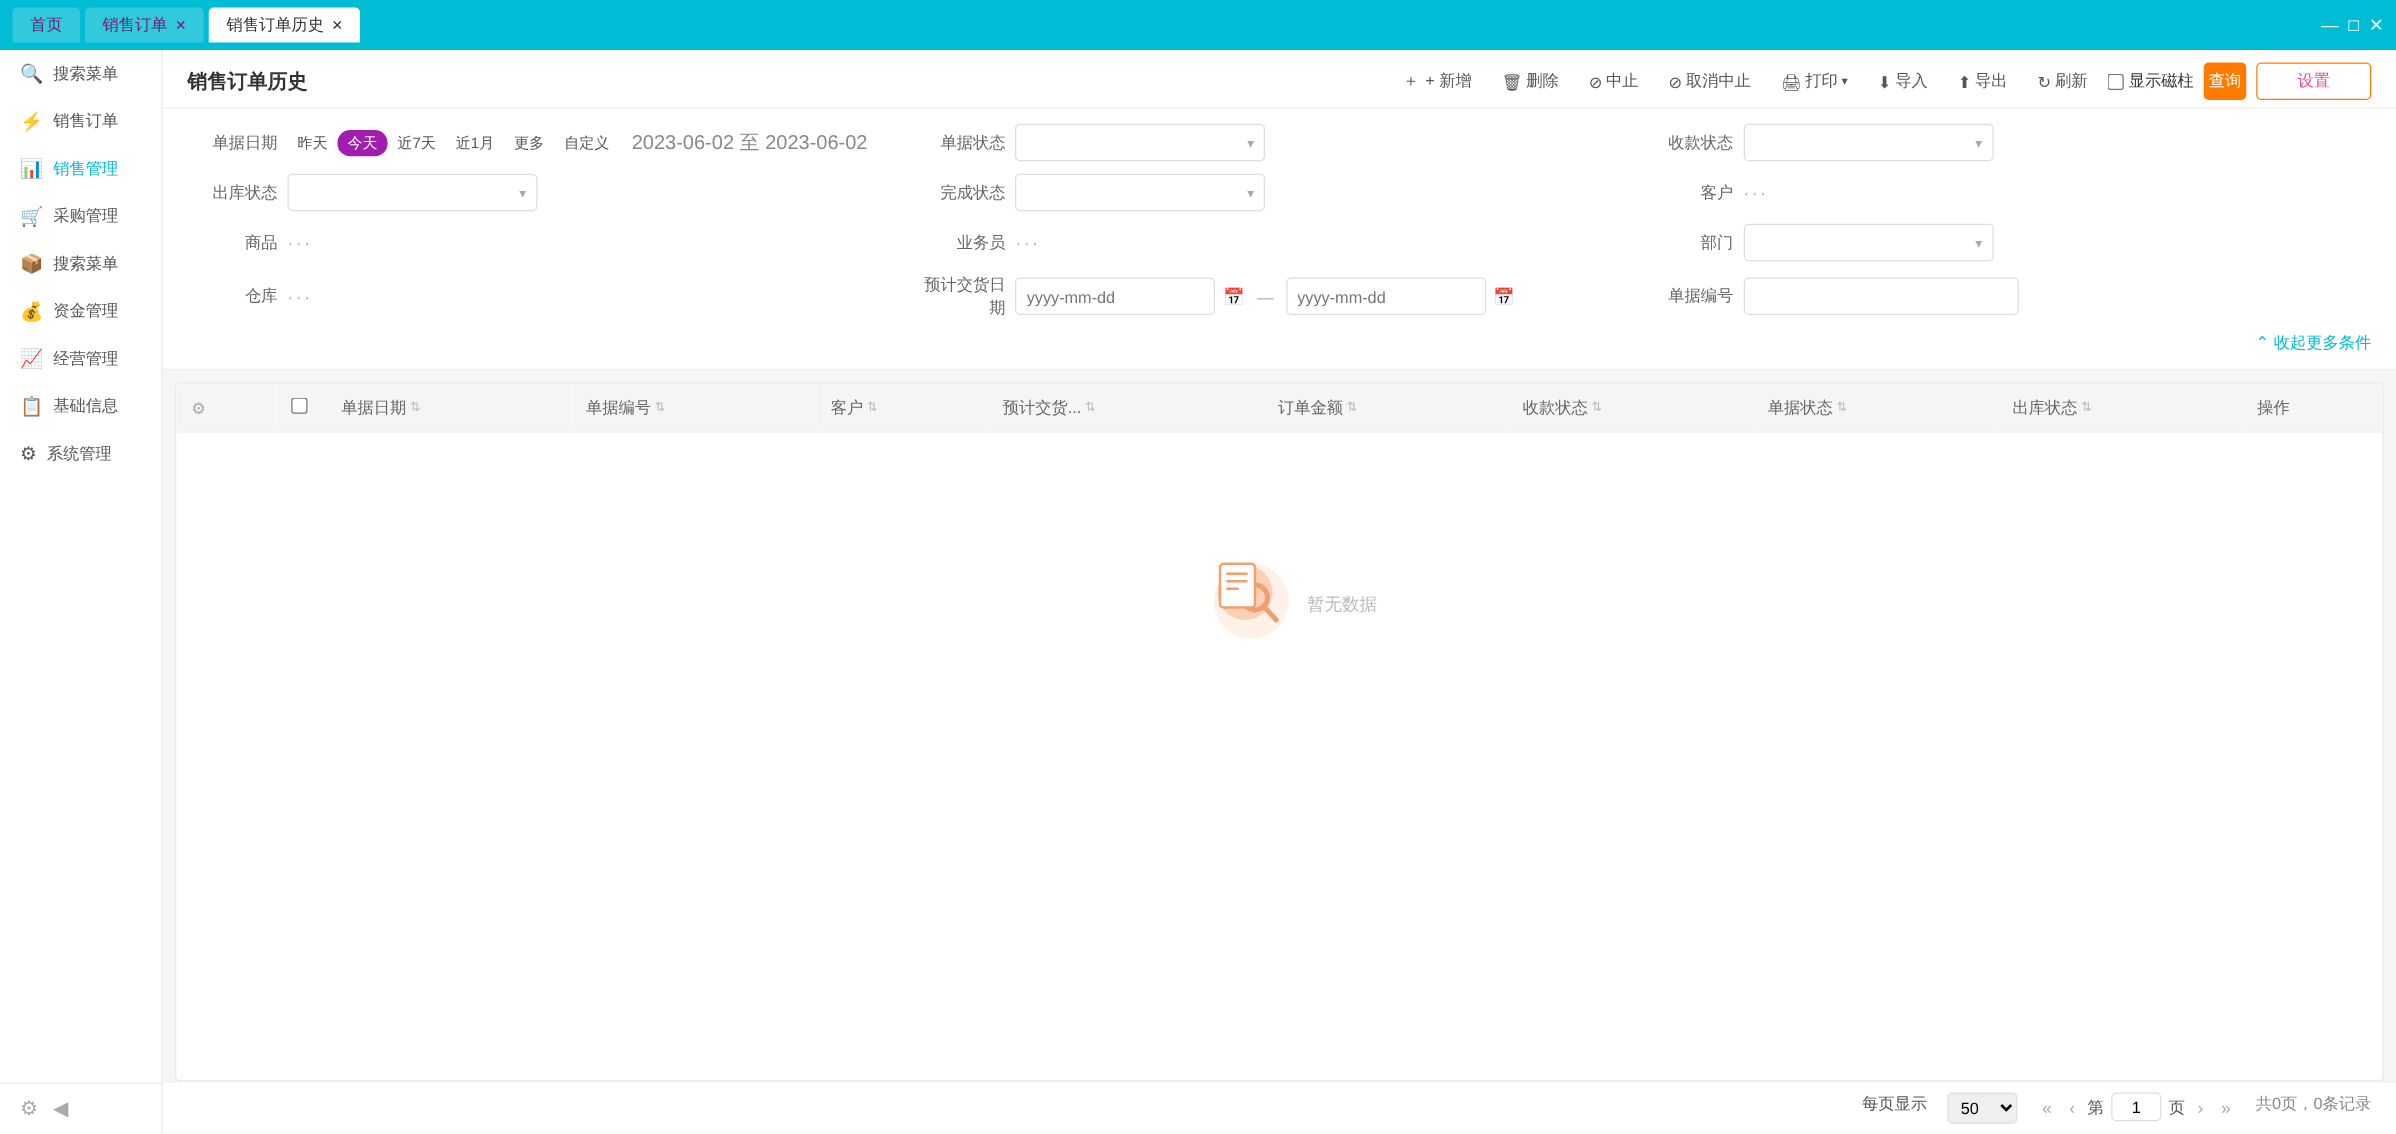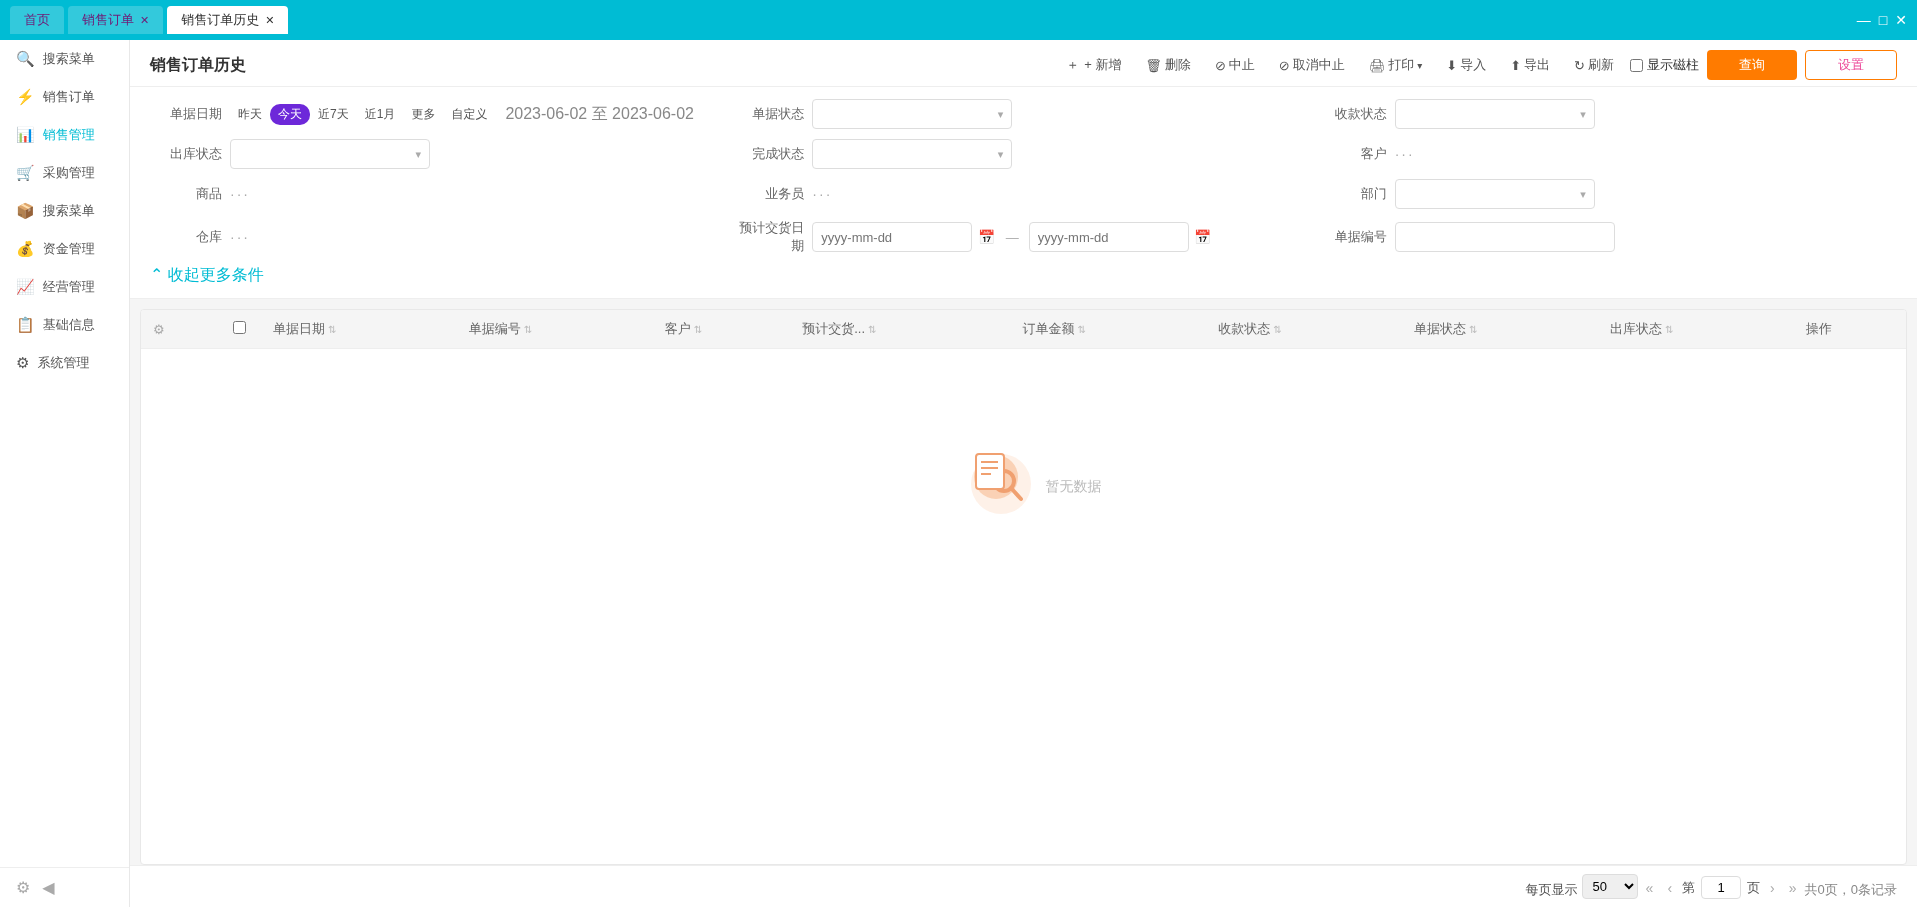--- a/index.html
+++ b/index.html
@@ -25,59 +25,59 @@
     .sidebar-bottom { margin-top: auto; display: flex; align-items: center; padding: 10px 16px; gap: 12px; border-top: 1px solid #eee; }
 
     
     .content { flex: 1; display: flex; flex-direction: column; overflow: hidden; }
 
     
     .page-header { display: flex; align-items: center; justify-content: space-between; padding: 10px 20px 6px 20px; background: #fff; border-bottom: 1px solid #eee; flex-shrink: 0; }
     .page-title { font-size: 16px; font-weight: bold; color: #333; }
     .toolbar { display: flex; align-items: center; gap: 8px; }
     .toolbar-btn { display: flex; align-items: center; gap: 3px; padding: 4px 8px; border: none; background: none; cursor: pointer; color: #555; font-size: 13px; }
-    .btn-query { background: #ff7b00; color: #fff; border: none; border-radius: 4px; padding: 6px 32px; cursor: pointer; font-size: 13px; }
+    .btn-query { background: #ff7b00; color: #fff; border: none; border-radius: 4px; padding: 6px 4px; cursor: pointer; font-size: 13px; }
     .btn-settings { background: #fff; color: #ec4899; border: 1px solid #ff7b00; border-radius: 4px; padding: 5px 32px; cursor: pointer; font-size: 13px; }
     .checkbox-label { display: flex; align-items: center; gap: 4px; font-size: 13px; cursor: pointer; }
 
     
     .filter-area { background: #fff; padding: 12px 20px; border-bottom: 1px solid #eee; flex-shrink: 0; }
     .filter-row { display: flex; align-items: center; margin-bottom: 10px; gap: 0; }
     .filter-label { width: 80px; text-align: right; color: #666; font-size: 13px; padding-right: 8px; flex-shrink: 0; }
     .filter-control { flex: 1; display: flex; align-items: center; gap: 6px; }
     .filter-select { border: 1px solid #ddd; border-radius: 4px; padding: 4px 8px; font-size: 13px; color: #333; background: #fff; min-width: 180px; cursor: pointer; display: flex; align-items: center; justify-content: space-between; height: 30px; }
     .filter-input { border: 1px solid #ddd; border-radius: 4px; padding: 4px 8px; font-size: 13px; color: #999; background: #fff; min-width: 160px; height: 30px; outline: none; }
     .date-quick { display: flex; align-items: center; gap: 0; }
     .date-btn { padding: 2px 8px; border-radius: 3px; border: none; background: none; cursor: pointer; font-size: 12px; color: #555; }
-    .date-btn.active { background: #6d28d9; color: #fff; border-radius: 10px; }
+    .date-btn.active { background: #a21caf; color: #fff; border-radius: 10px; }
     .date-range { font-size: 16px; color: #888; margin-left: 4px; }
     .dots-btn { color: #aaa; cursor: pointer; font-size: 14px; letter-spacing: 2px; }
     .chevron-down { color: #aaa; font-size: 11px; margin-left: 4px; }
-    .collapse-row { text-align: left; color: #00bcd4; font-size: 16px; cursor: pointer; margin-top: 4px; }
+    .collapse-row { text-align: right; color: #00bcd4; font-size: 13px; cursor: pointer; margin-top: 4px; }
     .date-dash { margin: 0 4px; color: #aaa; }
     .cal-icon { color: #aaa; cursor: pointer; font-size: 14px; }
 
     
     .table-area { flex: 1; overflow: auto; background: #fff; margin: 10px 10px 0 10px; border: 1px solid #e8e8e8; border-radius: 4px; }
     table { width: 100%; border-collapse: collapse; }
     thead tr { background: #f5f5f5; }
     th { padding: 10px 12px; text-align: left; font-weight: normal; color: #666; font-size: 13px; border-bottom: 1px solid #eee; white-space: nowrap; }
     td { padding: 10px 12px; border-bottom: 1px solid #eee; color: #333; font-size: 13px; }
     .th-sort { display: flex; align-items: center; gap: 3px; cursor: pointer; }
     .sort-icon { font-size: 10px; color: #bbb; }
     .th-settings { cursor: pointer; color: #aaa; }
     .th-checkbox { width: 40px; }
 
     
     .empty-state { display: flex; flex-direction: row; align-items: center; justify-content: center; padding: 80px 0; }
     .empty-icon { width: 100px; height: 100px; margin-bottom: 16px; }
     .empty-text { color: #bbb; font-size: 14px; }
 
     
-    .footer { background: #fff; border-top: 1px solid #eee; padding: 8px 20px; display: flex; align-items: flex-end; justify-content: flex-end; gap: 4px; flex-shrink: 0; font-size: 13px; color: #555; }
+    .footer { background: #fff; border-top: 1px solid #eee; padding: 8px 20px; display: flex; align-items: flex-start; justify-content: flex-end; gap: 16px; flex-shrink: 0; font-size: 13px; color: #555; }
     .footer-select { border: 1px solid #ddd; border-radius: 4px; padding: 3px 6px; font-size: 13px; }
     .page-nav { display: flex; align-items: center; gap: 6px; }
     .page-btn { border: none; background: none; cursor: pointer; color: #aaa; font-size: 14px; padding: 2px 4px; }
     .page-input { width: 40px; border: 1px solid #ddd; border-radius: 4px; text-align: center; padding: 3px; font-size: 13px; }
     .total-info { color: #888; }
   </style>
 </head>
 <body>
 
 <div class="top-bar">

